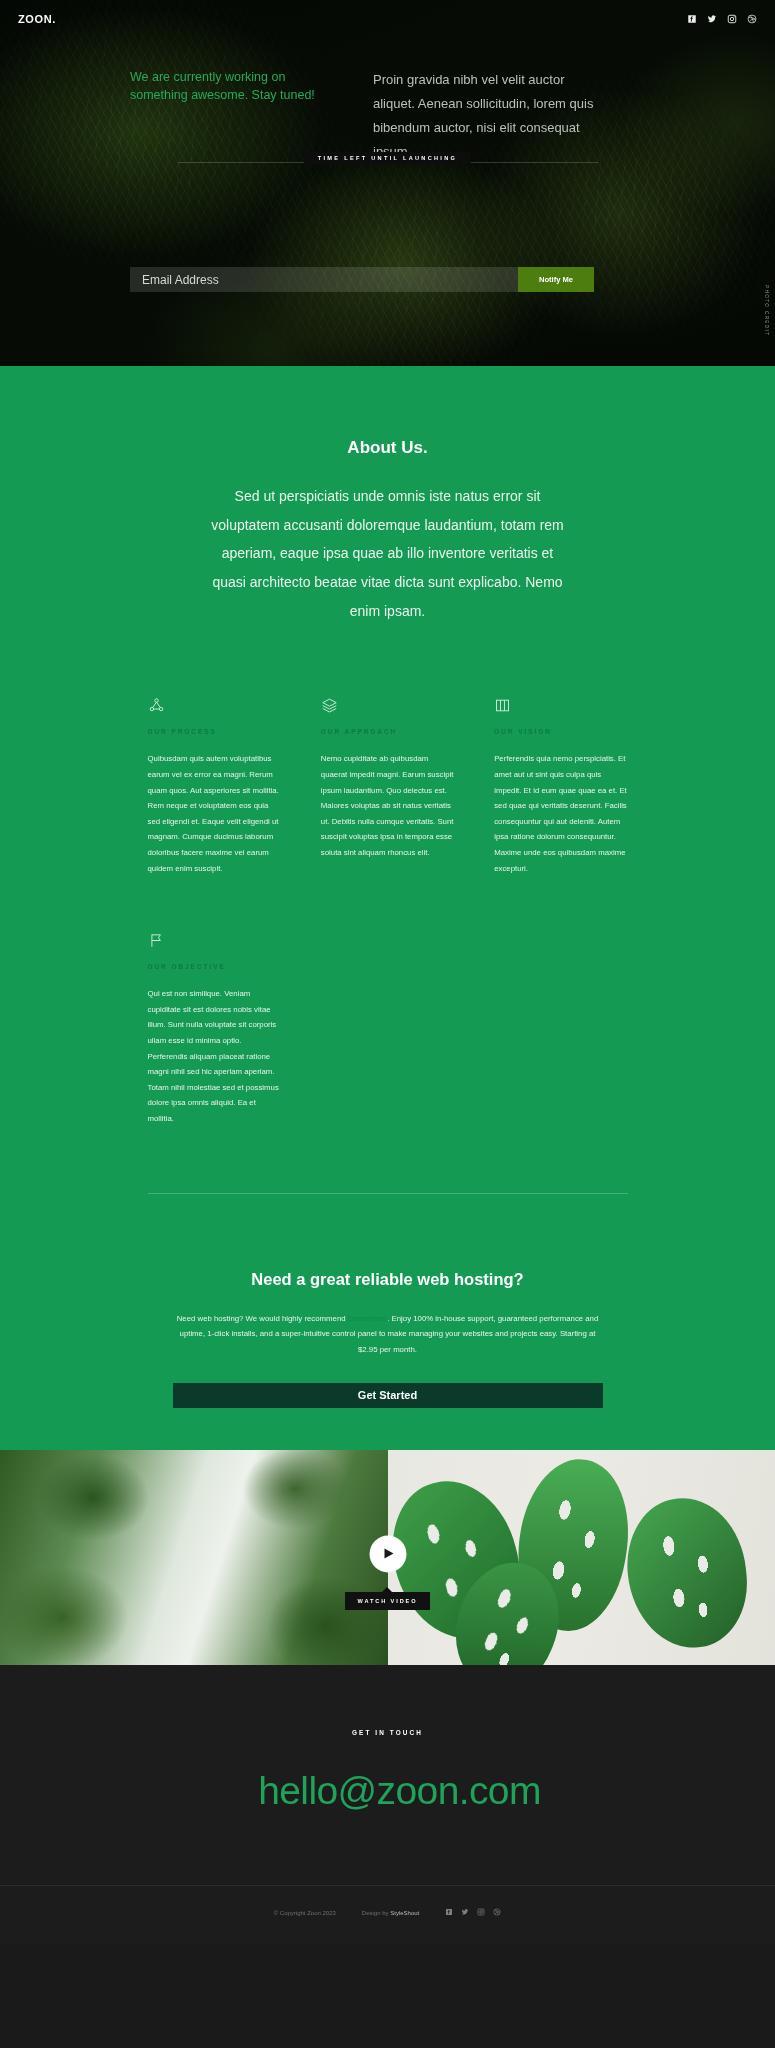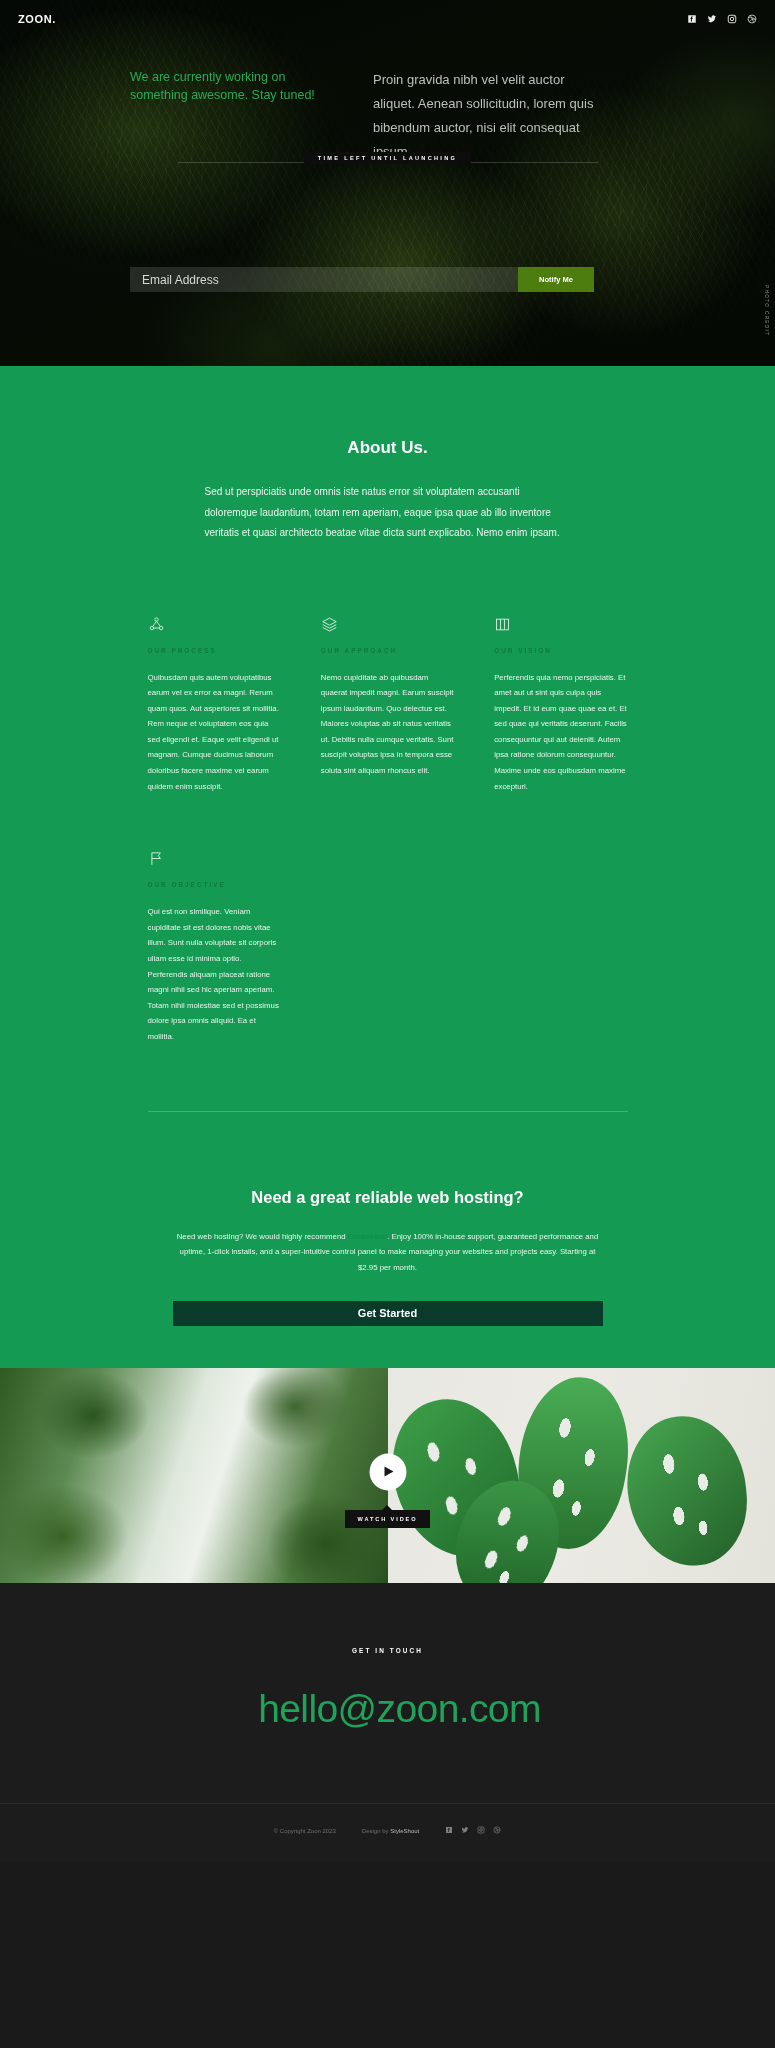--- a/index.html
+++ b/index.html
@@ -115,21 +115,21 @@
     writing-mode:vertical-rl; text-orientation:mixed;
   }
 
   
   .green { background:#149a52; padding:72px 0 42px; }
   .about-title {
     text-align:center; font-size:17px; font-weight:bold; color:#fff;
     margin-bottom:24px;
   }
   .about-text {
-    width:366px; margin:16px auto; font-size:10px;
+    width:366px; margin:16px auto; text-align:center; font-size:14px;
     line-height:2.05; color:#e9f5ee;
   }
 
   .features {
     width:480px; margin:72px auto 0;
     display:grid; grid-template-columns:1fr 1fr 1fr; gap:56px 40px;
   }
   .feat-icon { height:22px; margin-bottom:9px; }
   .feat-icon svg { width:17px; height:17px; stroke:#d8efe2; fill:none; stroke-width:1.3; }
   .feat-kicker {

